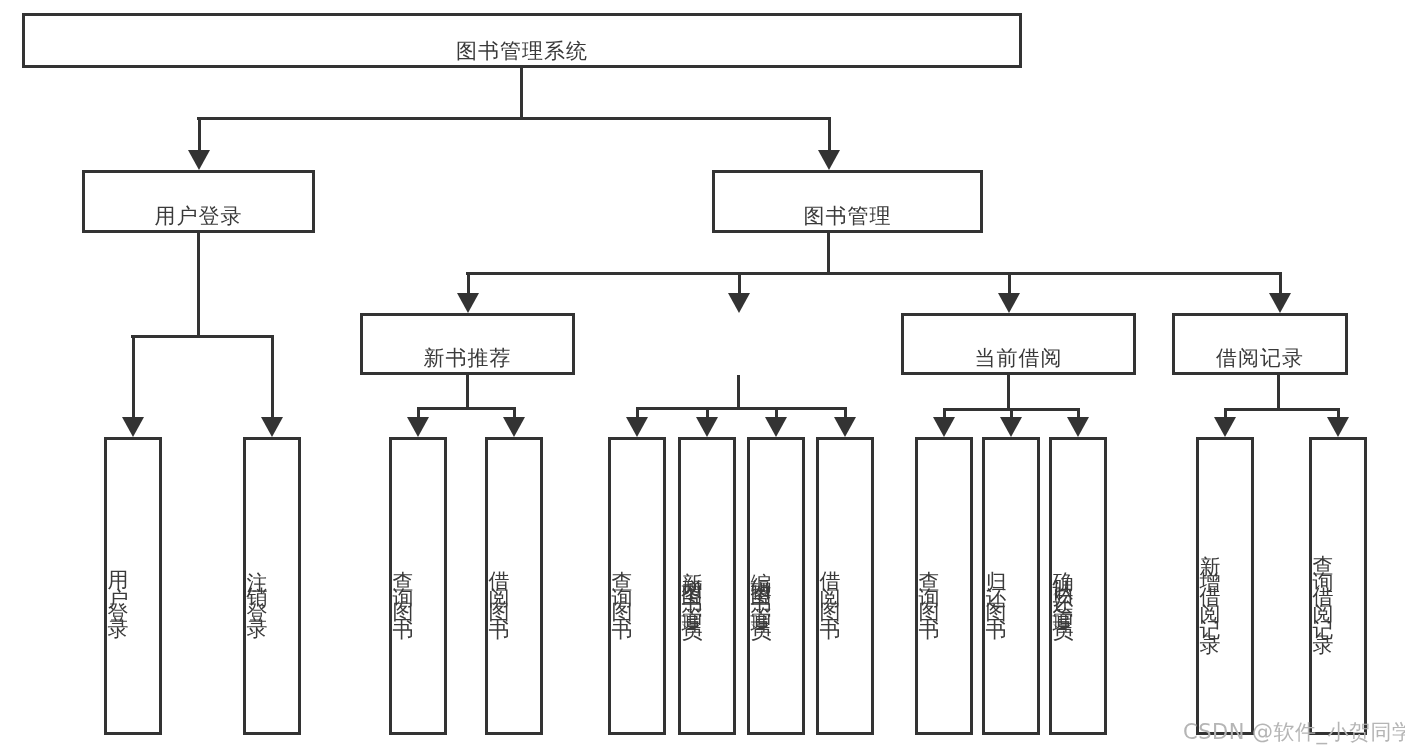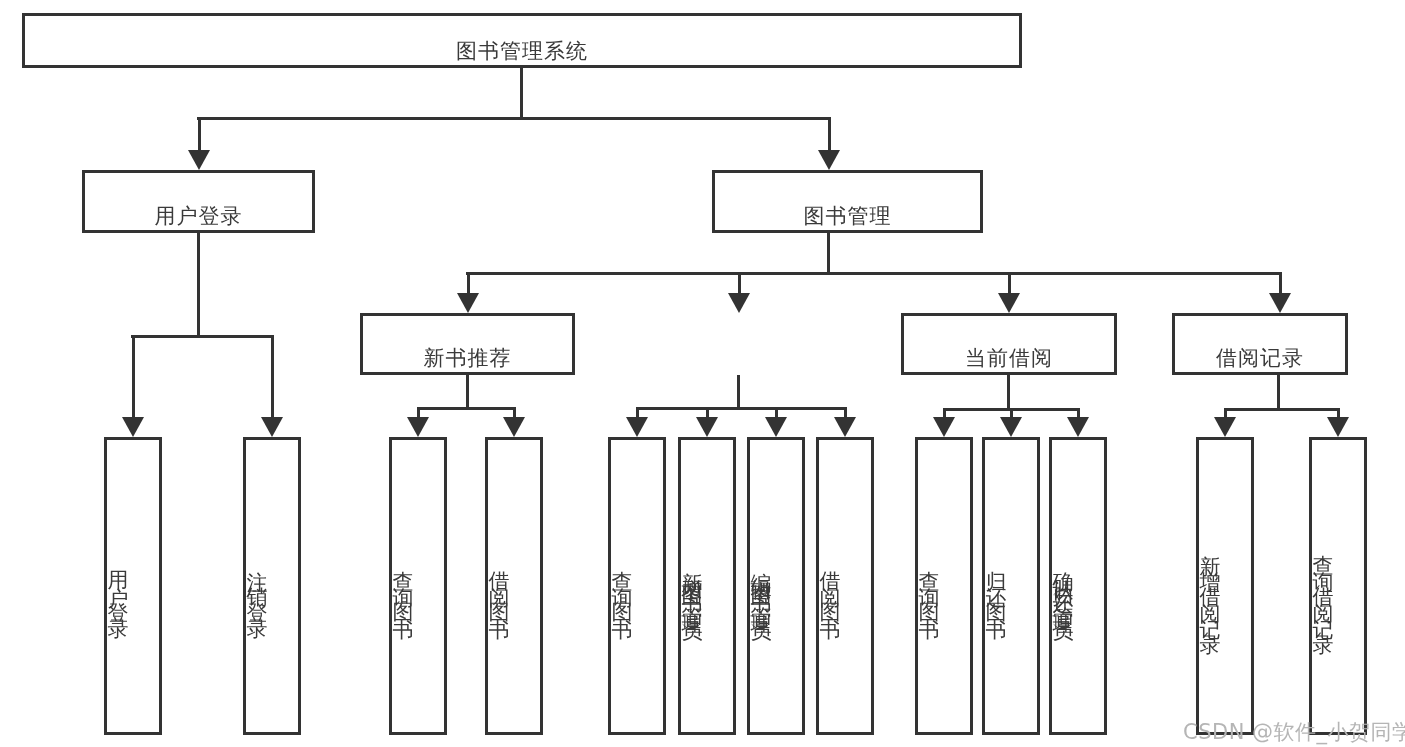--- a/index.html
+++ b/index.html
@@ -111,21 +111,21 @@
   <div class="line" style="left:827px;top:233px;width:3px;height:41px"></div>
   <div class="line" style="left:466px;top:272px;width:814px;height:3px"></div>
   <div class="drop" style="left:457px;top:272px;height:41px"></div>
   <div class="drop" style="left:728px;top:272px;height:41px"></div>
   <div class="drop" style="left:998px;top:272px;height:41px"></div>
   <div class="drop" style="left:1269px;top:272px;height:41px"></div>
 
   <div class="box h" style="left:360px;top:313px;width:215px;height:62px">
     <span>新书推荐</span>
   </div>
-  <div class="box h" style="left:901px;top:313px;width:216px;height:62px">
+  <div class="box h" style="left:901px;top:313px;width:235px;height:62px">
     <span>当前借阅</span>
   </div>
   <div class="box h" style="left:1172px;top:313px;width:176px;height:62px">
     <span>借阅记录</span>
   </div>
 
   <div class="line" style="left:466px;top:375px;width:3px;height:34px"></div>
   <div class="line" style="left:417px;top:407px;width:98px;height:3px"></div>
   <div class="drop" style="left:407px;top:407px;height:30px"></div>
   <div class="drop" style="left:503px;top:407px;height:30px"></div>

